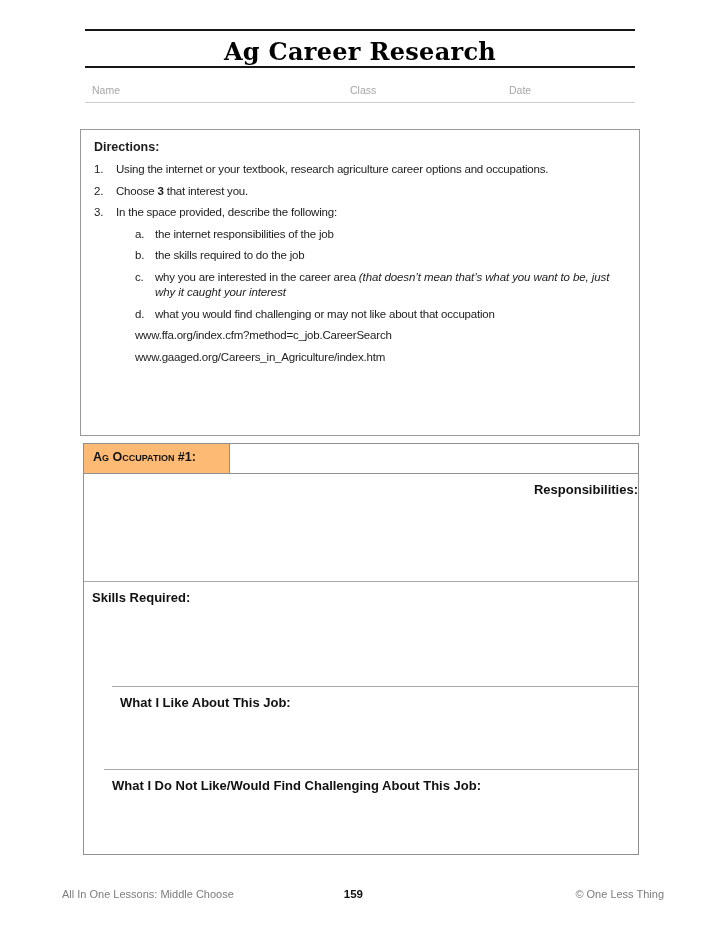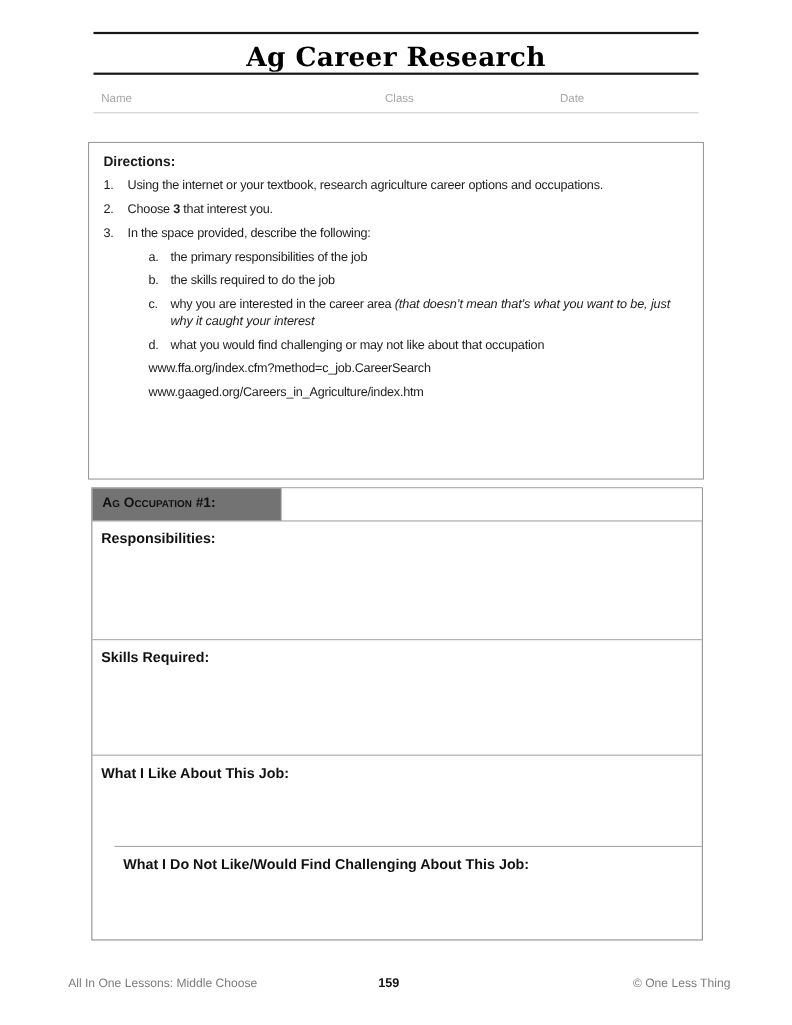--- a/index.html
+++ b/index.html
@@ -30,28 +30,28 @@
   .dir-num   { flex:0 0 22px; }
   .dir-num.sub-num { flex:0 0 20px; }
   .dir-text  { flex:1; }
   .dir-text i { letter-spacing:-0.1px; }
   .web-intro { margin:22px 10px 0 13px; line-height:15.5px; }
   .web-line  { margin:6px 10px 0 54px; line-height:15.5px; }
 
   
   .occ-table { position:absolute; left:83px; top:443px; width:556px; border:1.5px solid #8f8f8f; }
   .occ-header { display:flex; height:29px; }
-  .occ-header-label { width:172px; background:#737373; border-right:1.5px solid #8f8f8f;
+  .occ-header-label { width:146px; background:#fdba74; border-right:1.5px solid #8f8f8f;
                       font-weight:700; font-size:12.5px; font-variant:small-caps;
                       padding-left:9px; line-height:27px; color:#111; }
   .occ-name-field { flex:1; background:#ffffff; }
   .occ-row { border-top:1.5px solid #a8a8a8; display:flex; flex-direction:column; }
-  .occ-row:nth-of-type(1) { height:108px; border-top:1.5px solid #8f8f8f; }
+  .occ-row:nth-of-type(1) { height:108px; border-top:1.5px solid #8f8f8f;align-items:flex-end; }
   .occ-row:nth-of-type(2) { height:105px; }
-  .occ-row:nth-of-type(3) { height:83px;  }
+  .occ-row:nth-of-type(3) { height:83px;margin-left:28px;  }
   .occ-row:nth-of-type(4) { height:85px; border-bottom:none;margin-left:20px; }
   .occ-row-label { font-weight:700; font-size:13px; padding:8px 0 0 8px; color:#111; }
   .answer-area { flex:1; }
 
   
   .footer-left  { position:absolute; left:62px;  top:888px; font-size:11px; color:#7c7c7c; }
   .footer-page  { position:absolute; left:317px; top:888px; width:46px; text-align:right;
                   font-size:11.5px; font-weight:700; color:#111; }
   .footer-right { position:absolute; right:56px; top:888px; font-size:11px; color:#7c7c7c; }
 </style>
@@ -81,21 +81,21 @@
         <div class="dir-row">
           <span class="dir-num">2.</span>
           <span class="dir-text"><span>Choose </span><b>3</b><span> that interest you.</span></span>
         </div>
         <div class="dir-row">
           <span class="dir-num">3.</span>
           <span class="dir-text"><span>In the space provided, describe the following:</span></span>
         </div>
         <div class="dir-row sub">
           <span class="dir-num sub-num">a.</span>
-          <span class="dir-text"><span>the primary responsibilities of the job</span></span>
+          <span class="dir-text"><span>the internet responsibilities of the job</span></span>
         </div>
         <div class="dir-row sub">
           <span class="dir-num sub-num">b.</span>
           <span class="dir-text"><span>the skills required to do the job</span></span>
         </div>
         <div class="dir-row sub">
           <span class="dir-num sub-num">c.</span>
           <span class="dir-text"><span>why you are interested in the career area </span><i>(that doesn’t mean that’s what you want to be, just why it caught your interest</i></span>
         </div>
         <div class="dir-row sub">

